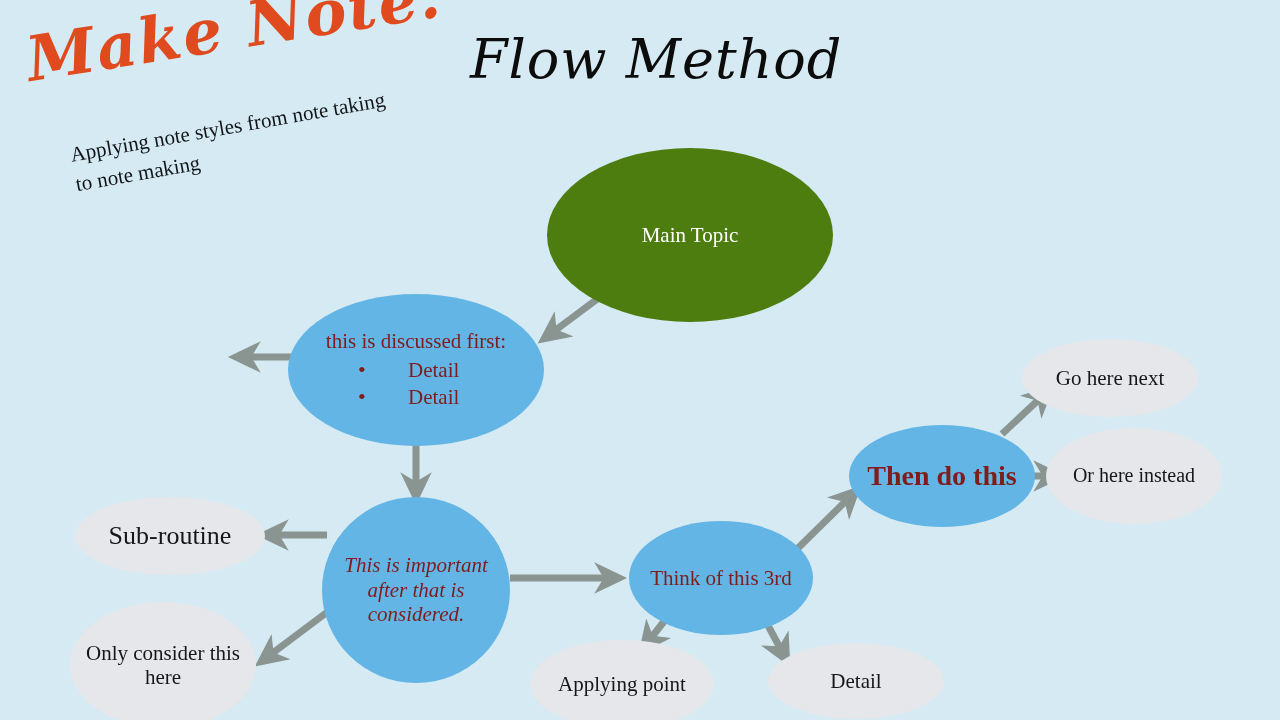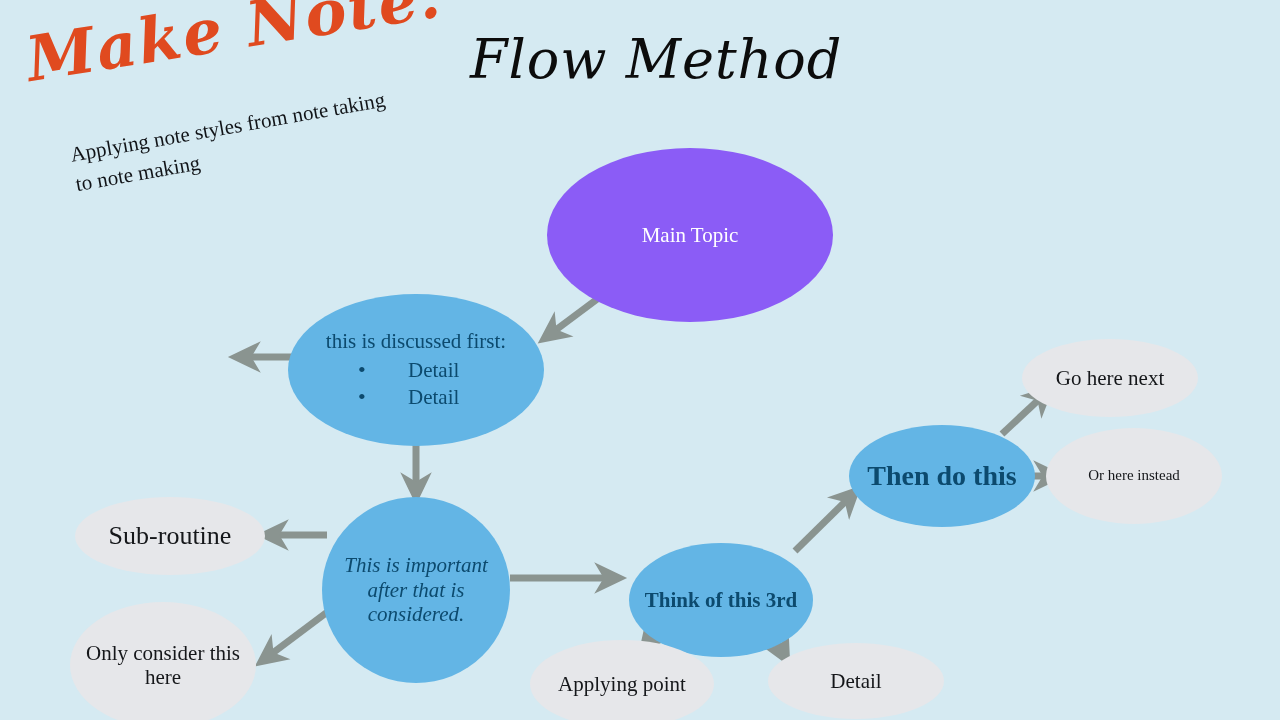--- a/index.html
+++ b/index.html
@@ -75,26 +75,26 @@
     border-radius: 50%;
     box-sizing: border-box;
   }
   .node .node-text {
     width: 100%;
     padding: 0 10px;
     box-sizing: border-box;
     line-height: 1.16;
   }
   .node-dark {
-    background: #8b5cf6;
+    background: #4d7c0f;
     color: #ffffff;
   }
   .node-blue {
     background: #63b5e5;
-    color: #0c4a6e;
+    color: #7f1d1d;
   }
   .node-gray {
     background: #e6e7ea;
     color: #15171a;
   }
   .bullets {
     list-style: none;
     margin: 4px 0 0 0;
     padding: 0;
     text-align: left;
@@ -175,37 +175,37 @@
   </div>
 
   <div class="node node-gray" style="left:75px; top:497px; width:190px; height:78px; font-size:26px;">
     <div class="node-text">Sub-routine</div>
   </div>
 
   <div class="node node-gray" style="left:70px; top:602px; width:186px; height:126px; font-size:21px;">
     <div class="node-text">Only consider this here</div>
   </div>
 
-  <div class="node node-blue" style="left:629px; top:543px; width:184px; height:114px; font-size:21px;font-weight:bold;">
+  <div class="node node-blue" style="left:629px; top:521px; width:184px; height:114px; font-size:21px;">
     <div class="node-text">Think of this 3rd</div>
   </div>
 
   <div class="node node-gray" style="left:530px; top:640px; width:184px; height:88px; font-size:21px;">
     <div class="node-text">Applying point</div>
   </div>
 
   <div class="node node-gray" style="left:768px; top:643px; width:176px; height:76px; font-size:21px;">
     <div class="node-text">Detail</div>
   </div>
 
   <div class="node node-blue" style="left:849px; top:425px; width:186px; height:102px; font-size:28px;font-weight:bold;">
     <div class="node-text">Then do this</div>
   </div>
 
   <div class="node node-gray" style="left:1022px; top:339px; width:176px; height:78px; font-size:21px;">
     <div class="node-text">Go here next</div>
   </div>
 
-  <div class="node node-gray" style="left:1046px; top:428px; width:176px; height:96px; font-size:15px;">
+  <div class="node node-gray" style="left:1046px; top:428px; width:176px; height:96px; font-size:20px;">
     <div class="node-text">Or here instead</div>
   </div>
 
 </div>
 
 </body></html>

